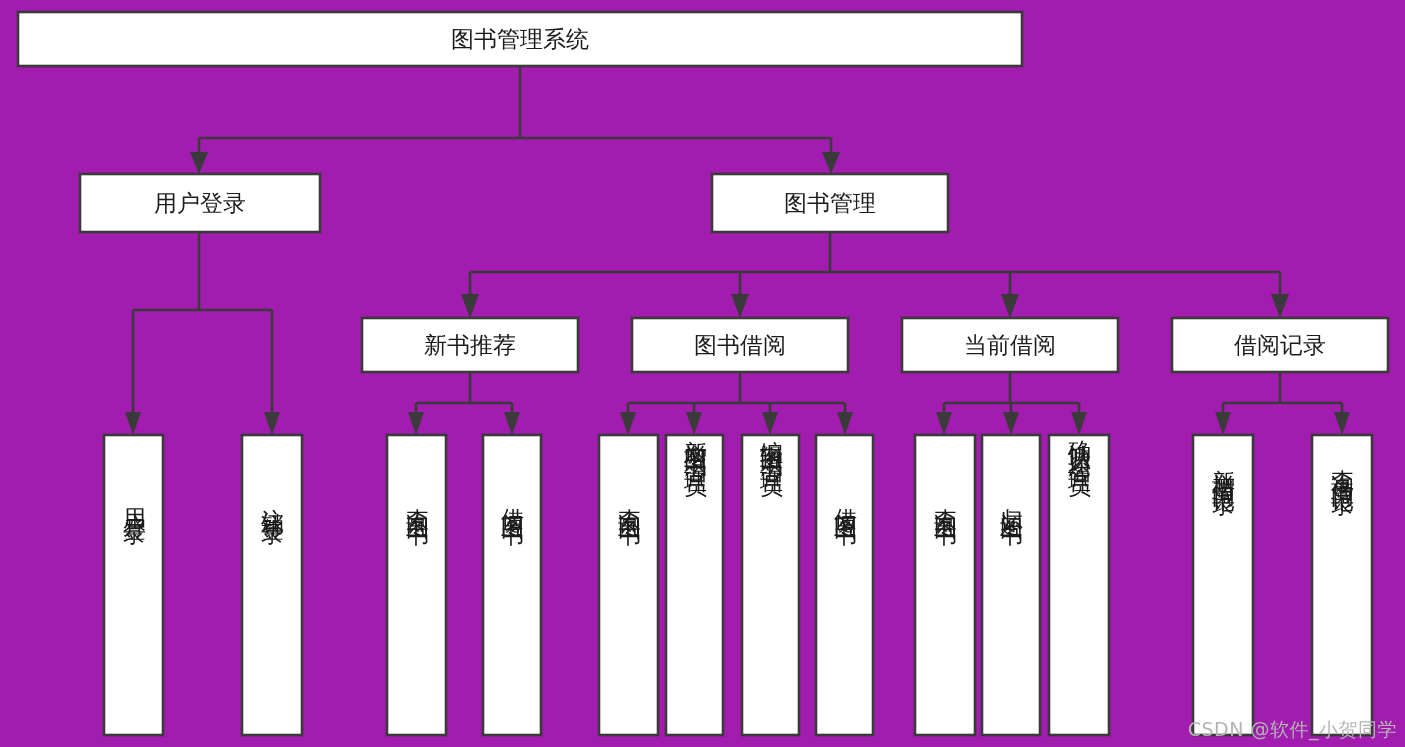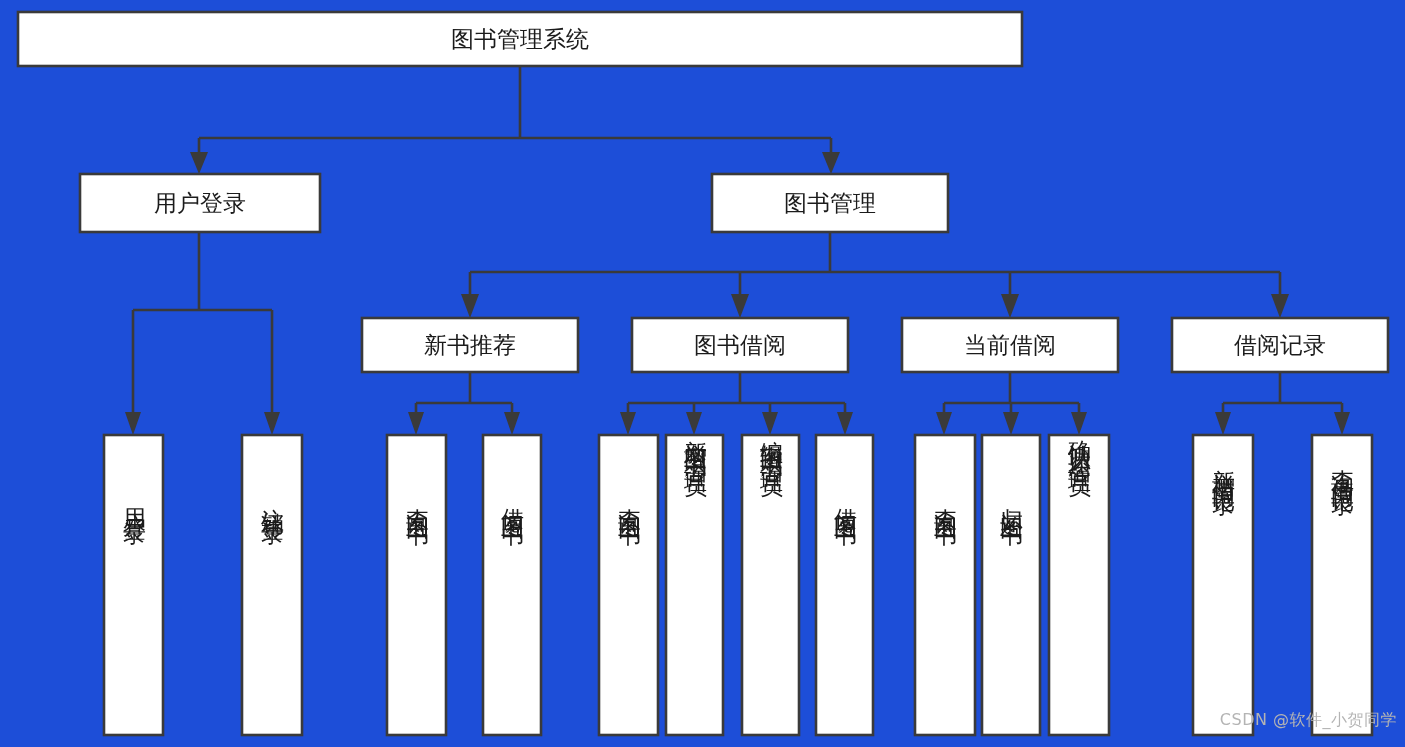--- a/index.html
+++ b/index.html
@@ -10,21 +10,21 @@
   body {
     width: 1405px;
     height: 747px;
     font-family: "DejaVu Sans", "Liberation Sans", sans-serif;
     overflow: hidden;
   }
   #diagram-root {
     position: relative;
     width: 1405px;
     height: 747px;
-    background: #1d4ed8;
+    background: #a21caf;
   }
   svg#diagram-svg {
     position: absolute;
     left: 0;
     top: 0;
     width: 1405px;
     height: 747px;
   }
   .node-box {
     fill: #ffffff;
@@ -53,23 +53,23 @@
     font-size: 23px;
     fill: #1b1b1b;
     writing-mode: vertical-rl;
     text-orientation: upright;
     text-anchor: middle;
     letter-spacing: 5px;
   }
   .watermark-text {
     position: absolute;
     right: 8px;
-    bottom: 16px;
-    font-family: "DejaVu Sans", "Liberation Sans", sans-serif;
-    font-size: 16px;
+    bottom: 4px;
+    font-family: "DejaVu Sans", "Liberation Sans", sans-serif;
+    font-size: 19px;
     color: #b4b4b4;
     white-space: nowrap;
     letter-spacing: 0.5px;
     pointer-events: none;
   }
 </style>
 </head>
 <body>
 
 <div id="diagram-root">

